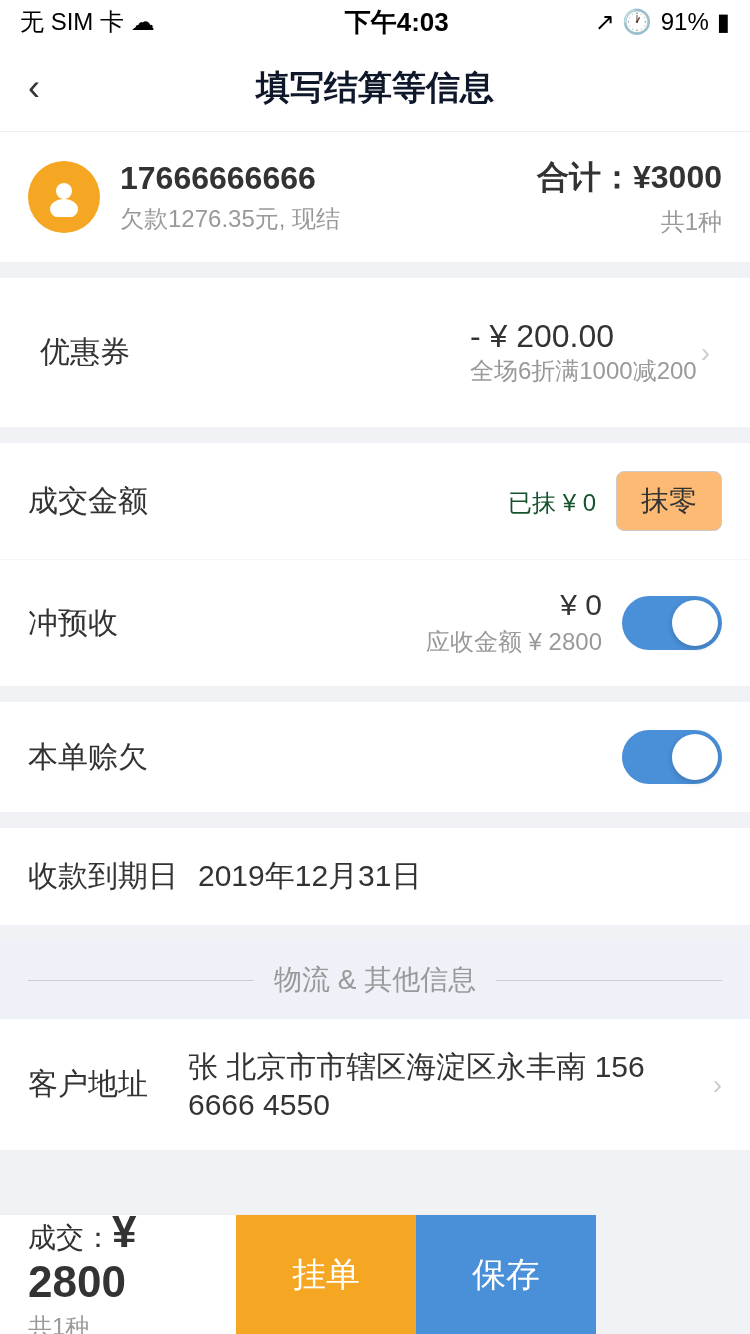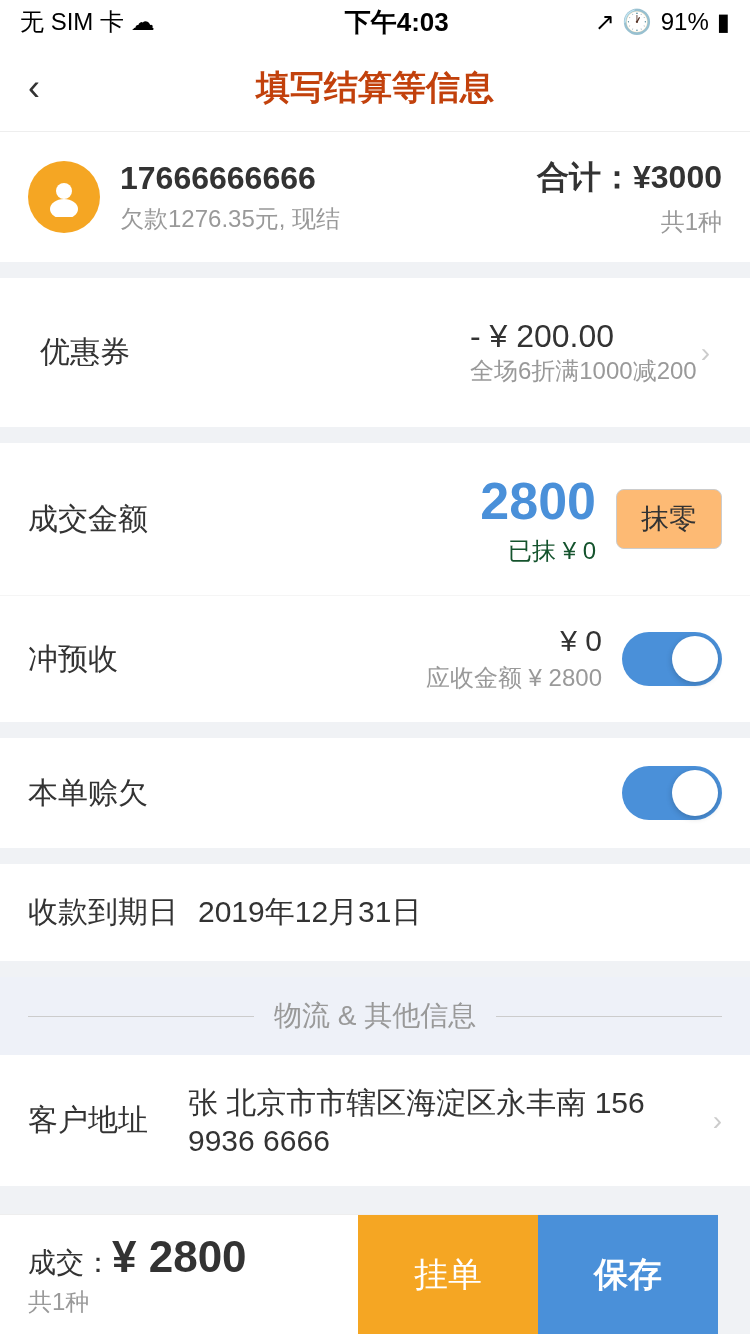--- a/index.html
+++ b/index.html
@@ -44,21 +44,21 @@
     .nav-back {
       position: absolute;
       left: 28px;
       font-size: 36px;
       color: #333;
       cursor: pointer;
     }
     .nav-title {
       font-size: 34px;
       font-weight: 600;
-      color: #c2410c;
+      color: #0f172a;
     }
 
     
     .card-white {
       background: #fff;
       margin-bottom: 16px;
     }
     .customer-info {
       background: #fff;
       padding: 24px 28px;
@@ -208,21 +208,21 @@
     .empty-space {
       background: #f0f2f5;
       height: 180px;
     }
 
     
     .bottom-bar {
       position: fixed;
       bottom: 0;
       left: 0;
-      width: 718px;
+      width: 596px;
       height: 120px;
       background: #fff;
       display: flex;
       align-items: center;
       border-top: 1px solid #eee;
     }
     .bottom-summary {
       flex: 1;
       padding: 0 28px;
     }
@@ -242,21 +242,21 @@
     }
     .btn-save {
       width: 180px;
       height: 120px;
       background: #4a90d9;
       display: flex;
       align-items: center;
       justify-content: center;
       font-size: 34px;
       color: #fff;
-      font-weight: 700;
+      font-weight: 400;
       cursor: pointer;
     }
 
     .content-area {
       padding-bottom: 120px;
     }
   </style>
 </head>
 <body>
 
@@ -308,21 +308,20 @@
       </div>
       <span class="chevron-icon">›</span>
     </div>
   </div>
 
   <div class="section">
     <div class="section-row">
       <span class="row-label">成交金额</span>
       <div class="row-right">
         <div>
-          <div class="amount-big">2800</div>
           <div class="amount-sub">已抹  ¥ 0</div>
         </div>
         <button class="btn-round">抹零</button>
       </div>
     </div>
     <div class="section-row">
       <span class="row-label">冲预收</span>
       <div class="row-right">
         <div>
           <div class="prepay-amount">¥ 0</div>
@@ -348,21 +347,21 @@
   </div>
 
   <div class="logistics-header">
     <div class="logistics-line"></div>
     <span class="logistics-text">物流 &amp; 其他信息</span>
     <div class="logistics-line"></div>
   </div>
 
   <div class="address-row card-white">
     <span class="address-label">客户地址</span>
-    <span class="address-value">张 北京市市辖区海淀区永丰南 156 9936 6666</span>
+    <span class="address-value">张 北京市市辖区海淀区永丰南 156 6666 4550</span>
     <span class="address-chevron">›</span>
   </div>
 
   <div class="empty-space"></div>
 
 </div>
 
 <div class="bottom-bar">
   <div class="bottom-summary">
     <div>

